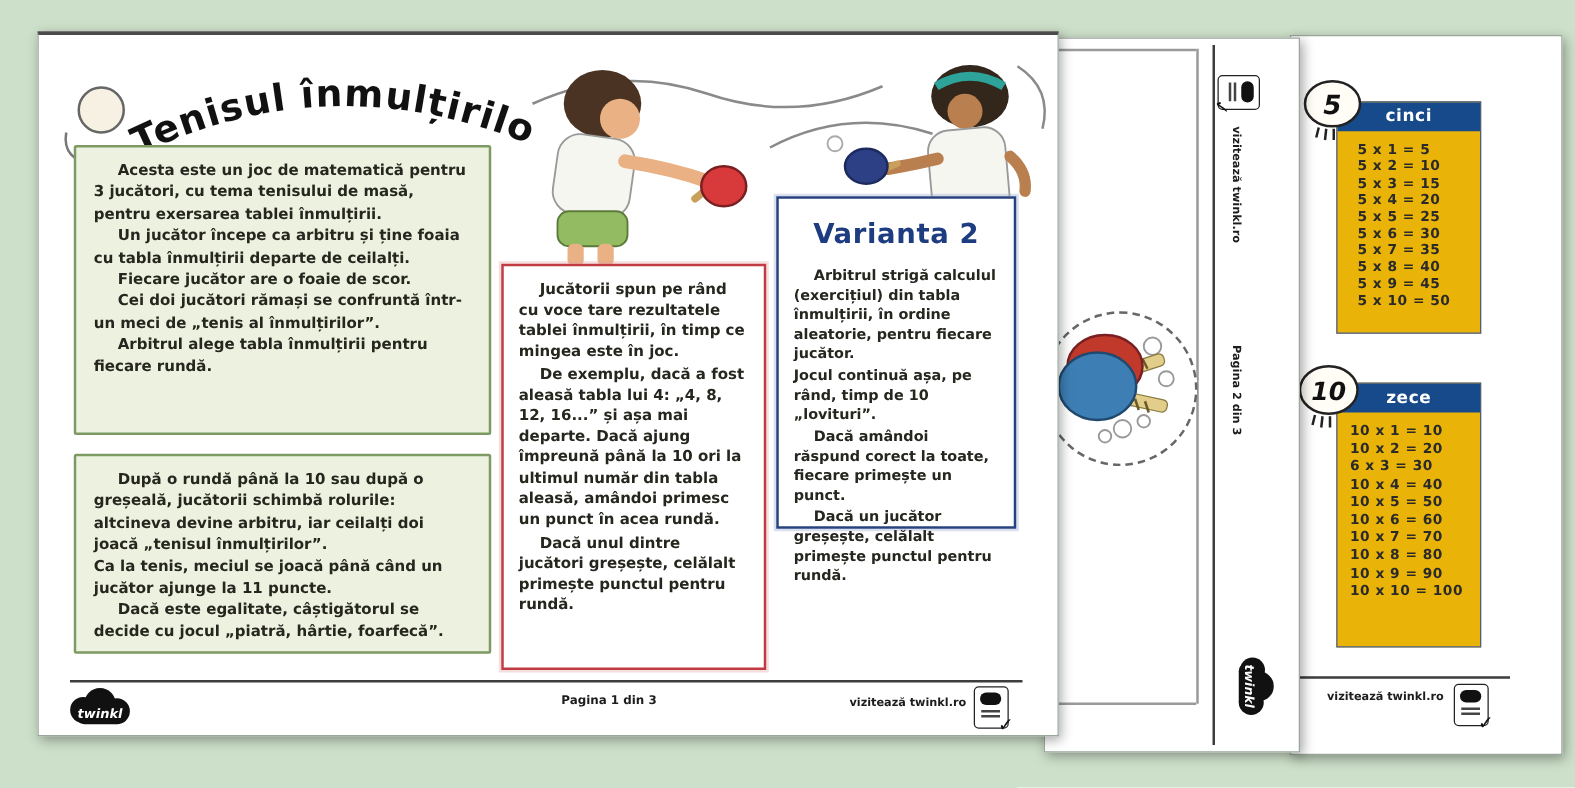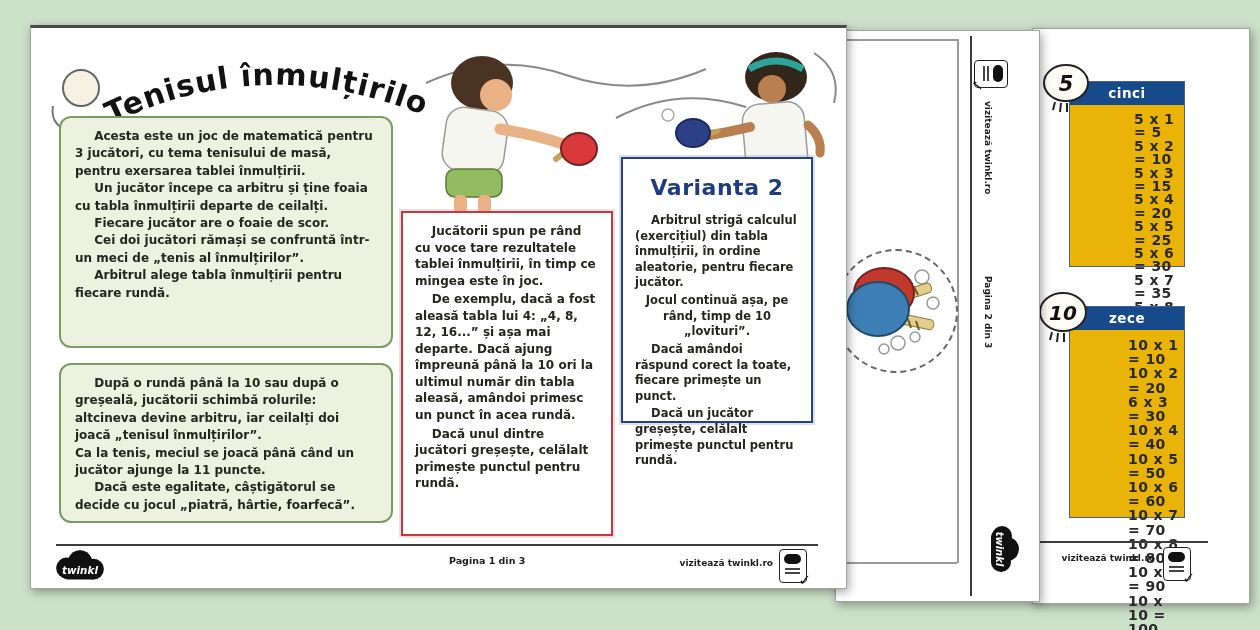--- a/index.html
+++ b/index.html
@@ -7,21 +7,21 @@
     width:1260px;height:630px;position:relative;overflow:hidden;
     background:#cde0c9;
     font-family:"DejaVu Sans", sans-serif;
   }
   .page{position:absolute;background:#ffffff;box-shadow:2px 3px 9px rgba(0,0,0,.35);border:1px solid #9aa79a;}
   #page1{left:30px;top:25px;width:815px;height:560px;z-index:3;border-top:3px solid #4a4a4a;}
   #page2{left:835px;top:30px;width:203px;height:570px;z-index:2;}
   #page3{left:1032px;top:28px;width:216px;height:574px;z-index:1;}
 
   
-  .greenbox{position:absolute;background:#ecf2df;border:2px solid #7c9a62;border-radius:12px;
+  .greenbox{position:absolute;background:#ecf2df;border:2px solid #7c9a62;border-radius:2px;
     padding:10px 14px;box-sizing:border-box;color:#26261f;font-size:12px;line-height:1.45;font-weight:600;}
   .greenbox p{margin:0;text-indent:1.6em;}
   #greenbox1{left:28px;top:88px;width:334px;height:232px;}
   #greenbox2{left:28px;top:335px;width:334px;height:160px;}
 
   
   .vbox{position:absolute;background:#fff;box-sizing:border-box;padding:10px 12px;color:#26261f;}
   .vbox p{margin:0 0 2px 0;text-indent:1.4em;font-weight:600;}
   #v1box{left:370px;top:183px;width:212px;height:325px;border:2.5px solid #c23b42;box-shadow:0 0 0 2px rgba(226,160,160,.35);font-size:12px;line-height:1.38;}
   #v2box{left:590px;top:129px;width:192px;height:266px;border:2.5px solid #27427e;box-shadow:0 0 0 2px rgba(150,165,210,.35);font-size:11.5px;line-height:1.36;}
@@ -40,21 +40,21 @@
   .badge .bline{position:absolute;left:5px;width:15px;height:1.5px;background:#444;}
   .badge .bcheck{position:absolute;right:-5px;bottom:-6px;font-size:15px;font-weight:bold;color:#111;line-height:1;}
 
   
   .vtext{position:absolute;writing-mode:vertical-rl;font-weight:bold;color:#1d1d1d;}
 
   
   .tablebox{position:absolute;border:1.5px solid #4a5f94;background:#eab308;box-sizing:border-box;}
   .thead{height:23px;background:#174a8b;color:#fff;font-weight:bold;font-size:13.5px;text-align:center;line-height:23px;letter-spacing:.5px;}
   .trows{padding:8px 0 0 16px;}
-  .trow{font-size:14px;font-weight:bold;color:#2a2a2a;letter-spacing:.4px;margin-left:48px;}
+  .trow{font-size:11px;font-weight:bold;color:#2a2a2a;letter-spacing:.4px;}
   #cincibox .trow{line-height:13.4px;}
   #zecebox .trow{line-height:14.2px;}
 
   .dashedcircle{position:absolute;width:120px;height:120px;border:2px dashed #666;border-radius:50%;background:#fff;}
   .absline{position:absolute;}
   svg{display:block;}
 </style>
 </head>
 <body>
 
@@ -209,21 +209,21 @@
 
   <div class="vbox" id="v1box">
     <p>Jucătorii spun pe rând cu voce tare rezultatele tablei înmulțirii, în timp ce mingea este în joc.</p>
     <p>De exemplu, dacă a fost aleasă tabla lui 4: „4, 8, 12, 16...” și așa mai departe. Dacă ajung împreună până la 10 ori la ultimul număr din tabla aleasă, amândoi primesc un punct în acea rundă.</p>
     <p>Dacă unul dintre jucători greșește, celălalt primește punctul pentru rundă.</p>
   </div>
 
   <div class="vbox" id="v2box">
     <div class="vtitle">Varianta 2</div>
     <p>Arbitrul strigă calculul (exercițiul) din tabla înmulțirii, în ordine aleatorie, pentru fiecare jucător.</p>
-    <p style="text-indent:0;text-align:center;">Jocul continuă așa, pe rând, timp de 10 „lovituri”.</p>
+    <p style="text-indent:0;">Jocul continuă așa, pe rând, timp de 10 „lovituri”.</p>
     <p>Dacă amândoi răspund corect la toate, fiecare primește un punct.</p>
     <p>Dacă un jucător greșește, celălalt primește punctul pentru rundă.</p>
   </div>
 
   <div class="rule" style="left:25px;top:516px;width:762px;"></div>
   <svg style="position:absolute;left:22px;top:521px;" width="54" height="38" viewBox="0 0 52 36">
     <circle cx="13" cy="18" r="10" fill="#111"></circle>
       <circle cx="26" cy="13" r="12" fill="#111"></circle>
       <circle cx="39" cy="19" r="10" fill="#111"></circle>
     <rect x="7" y="15" width="38" height="14" rx="7" fill="#111"></rect>

